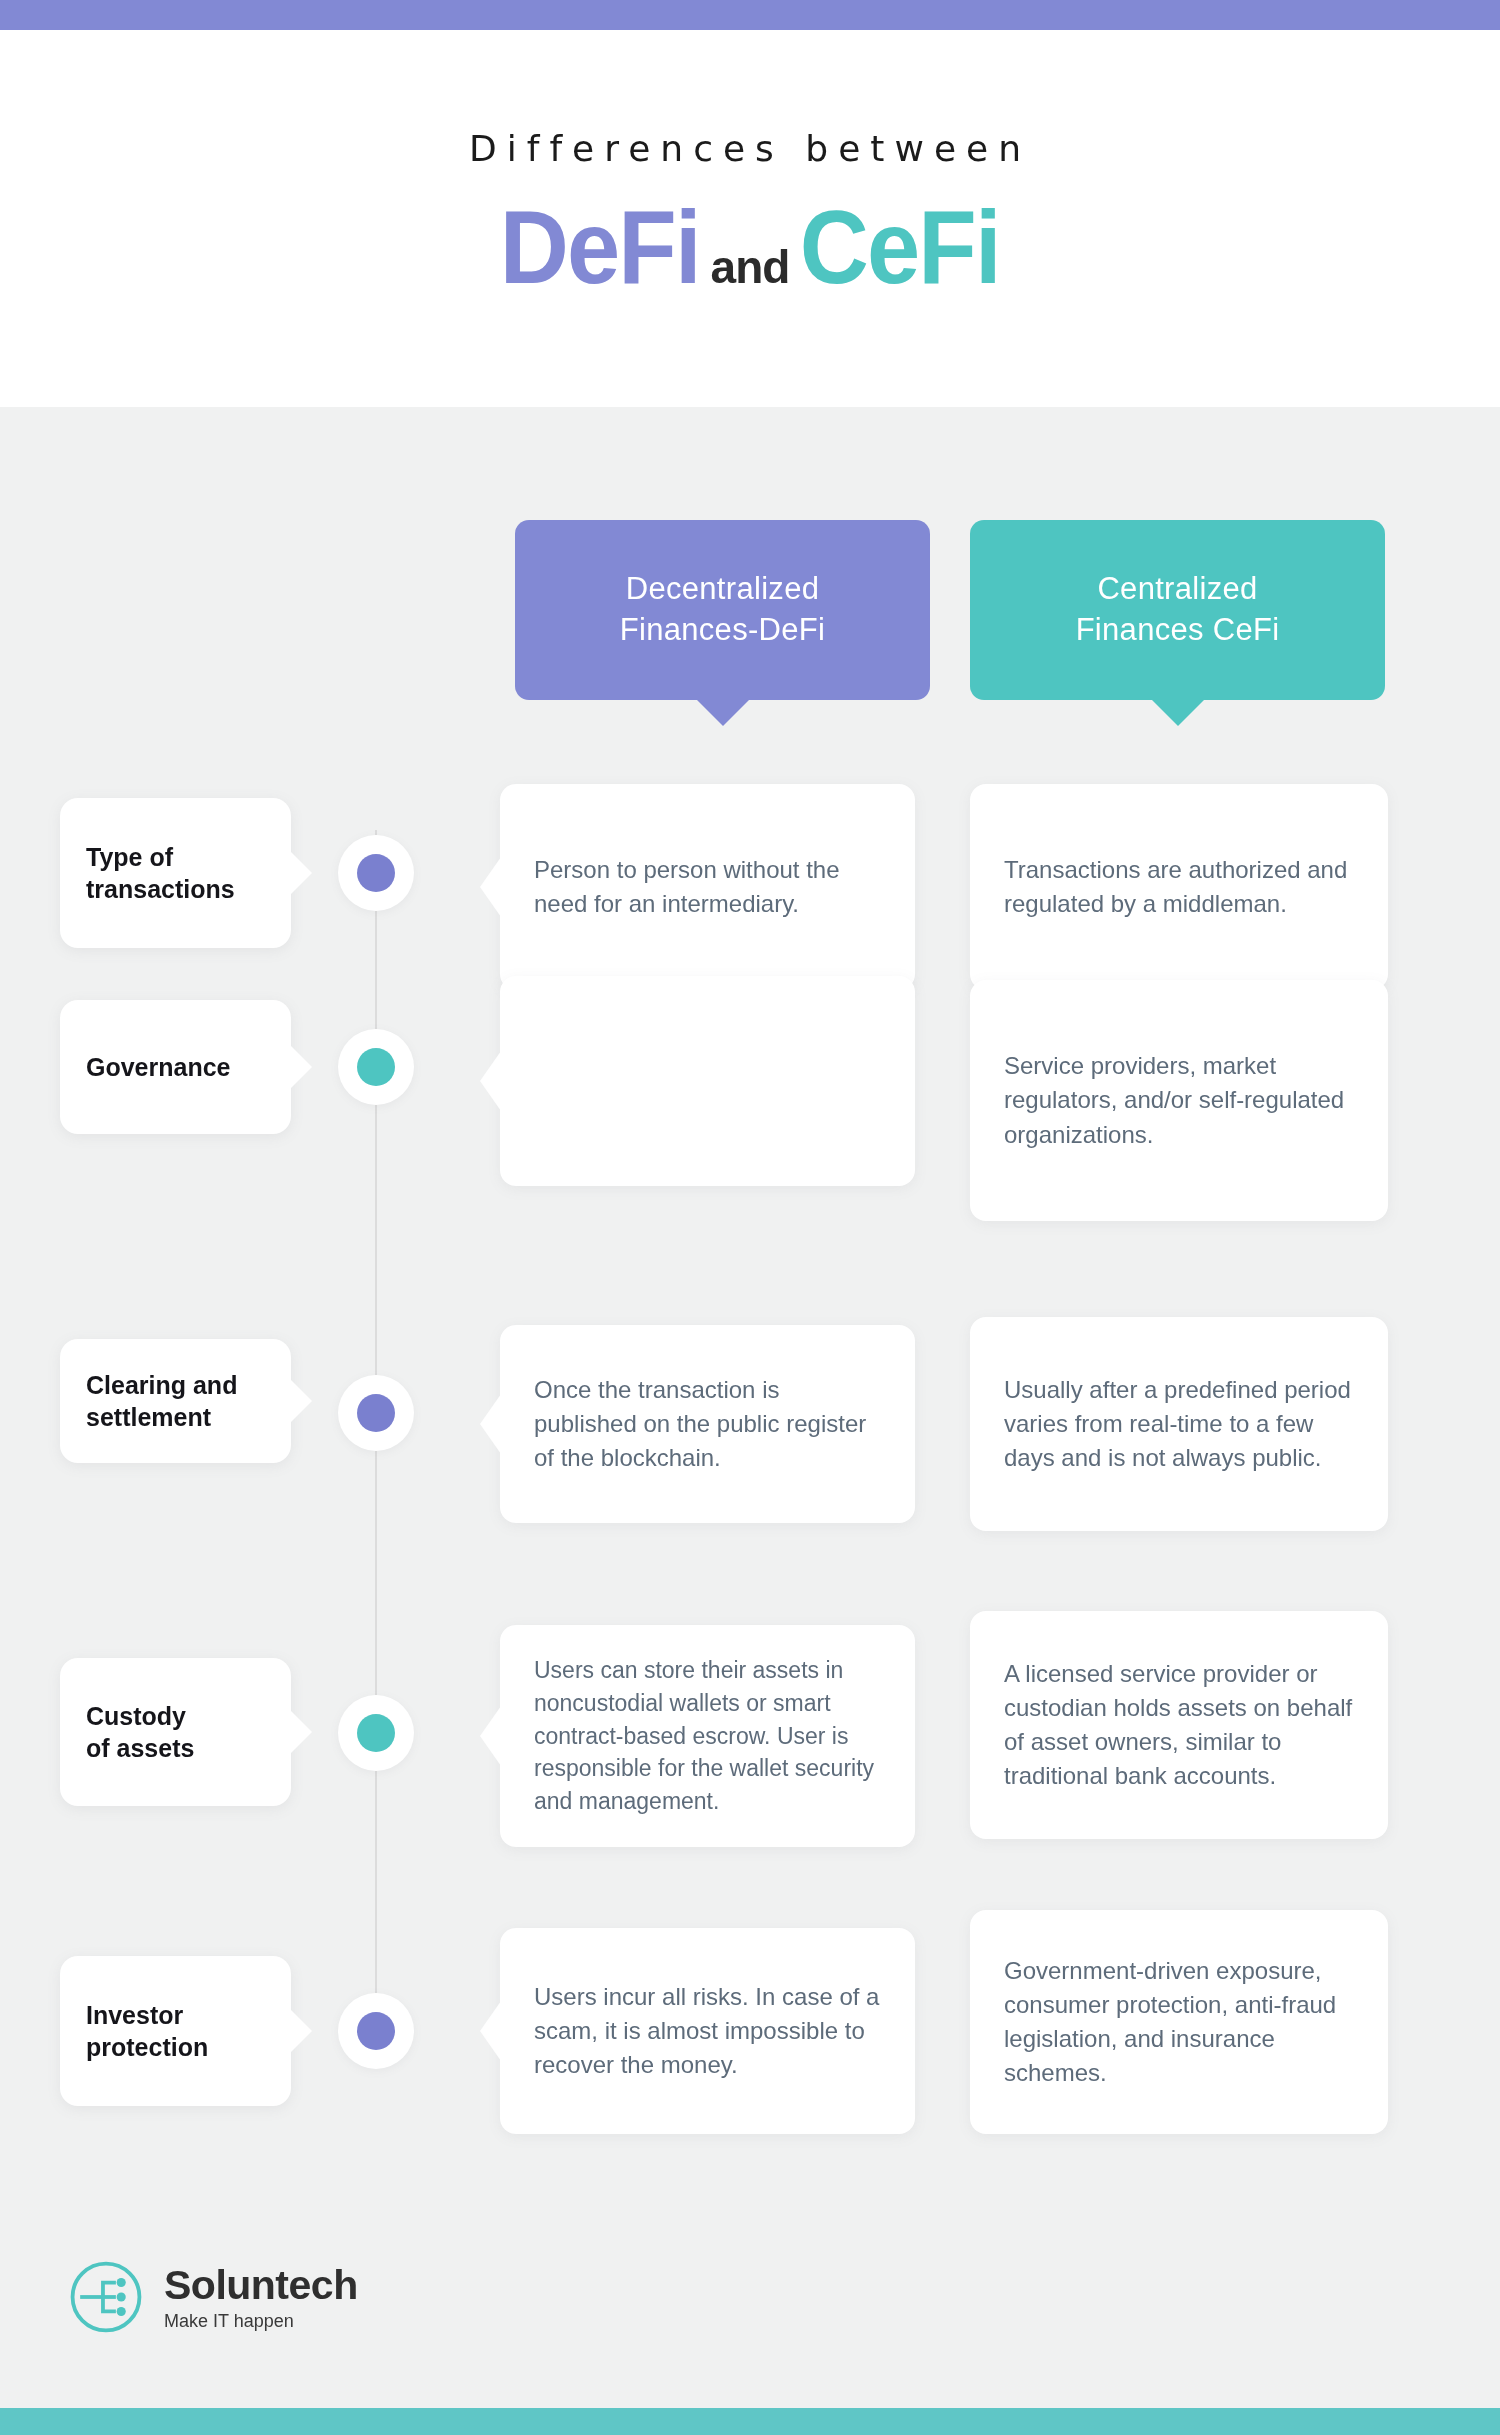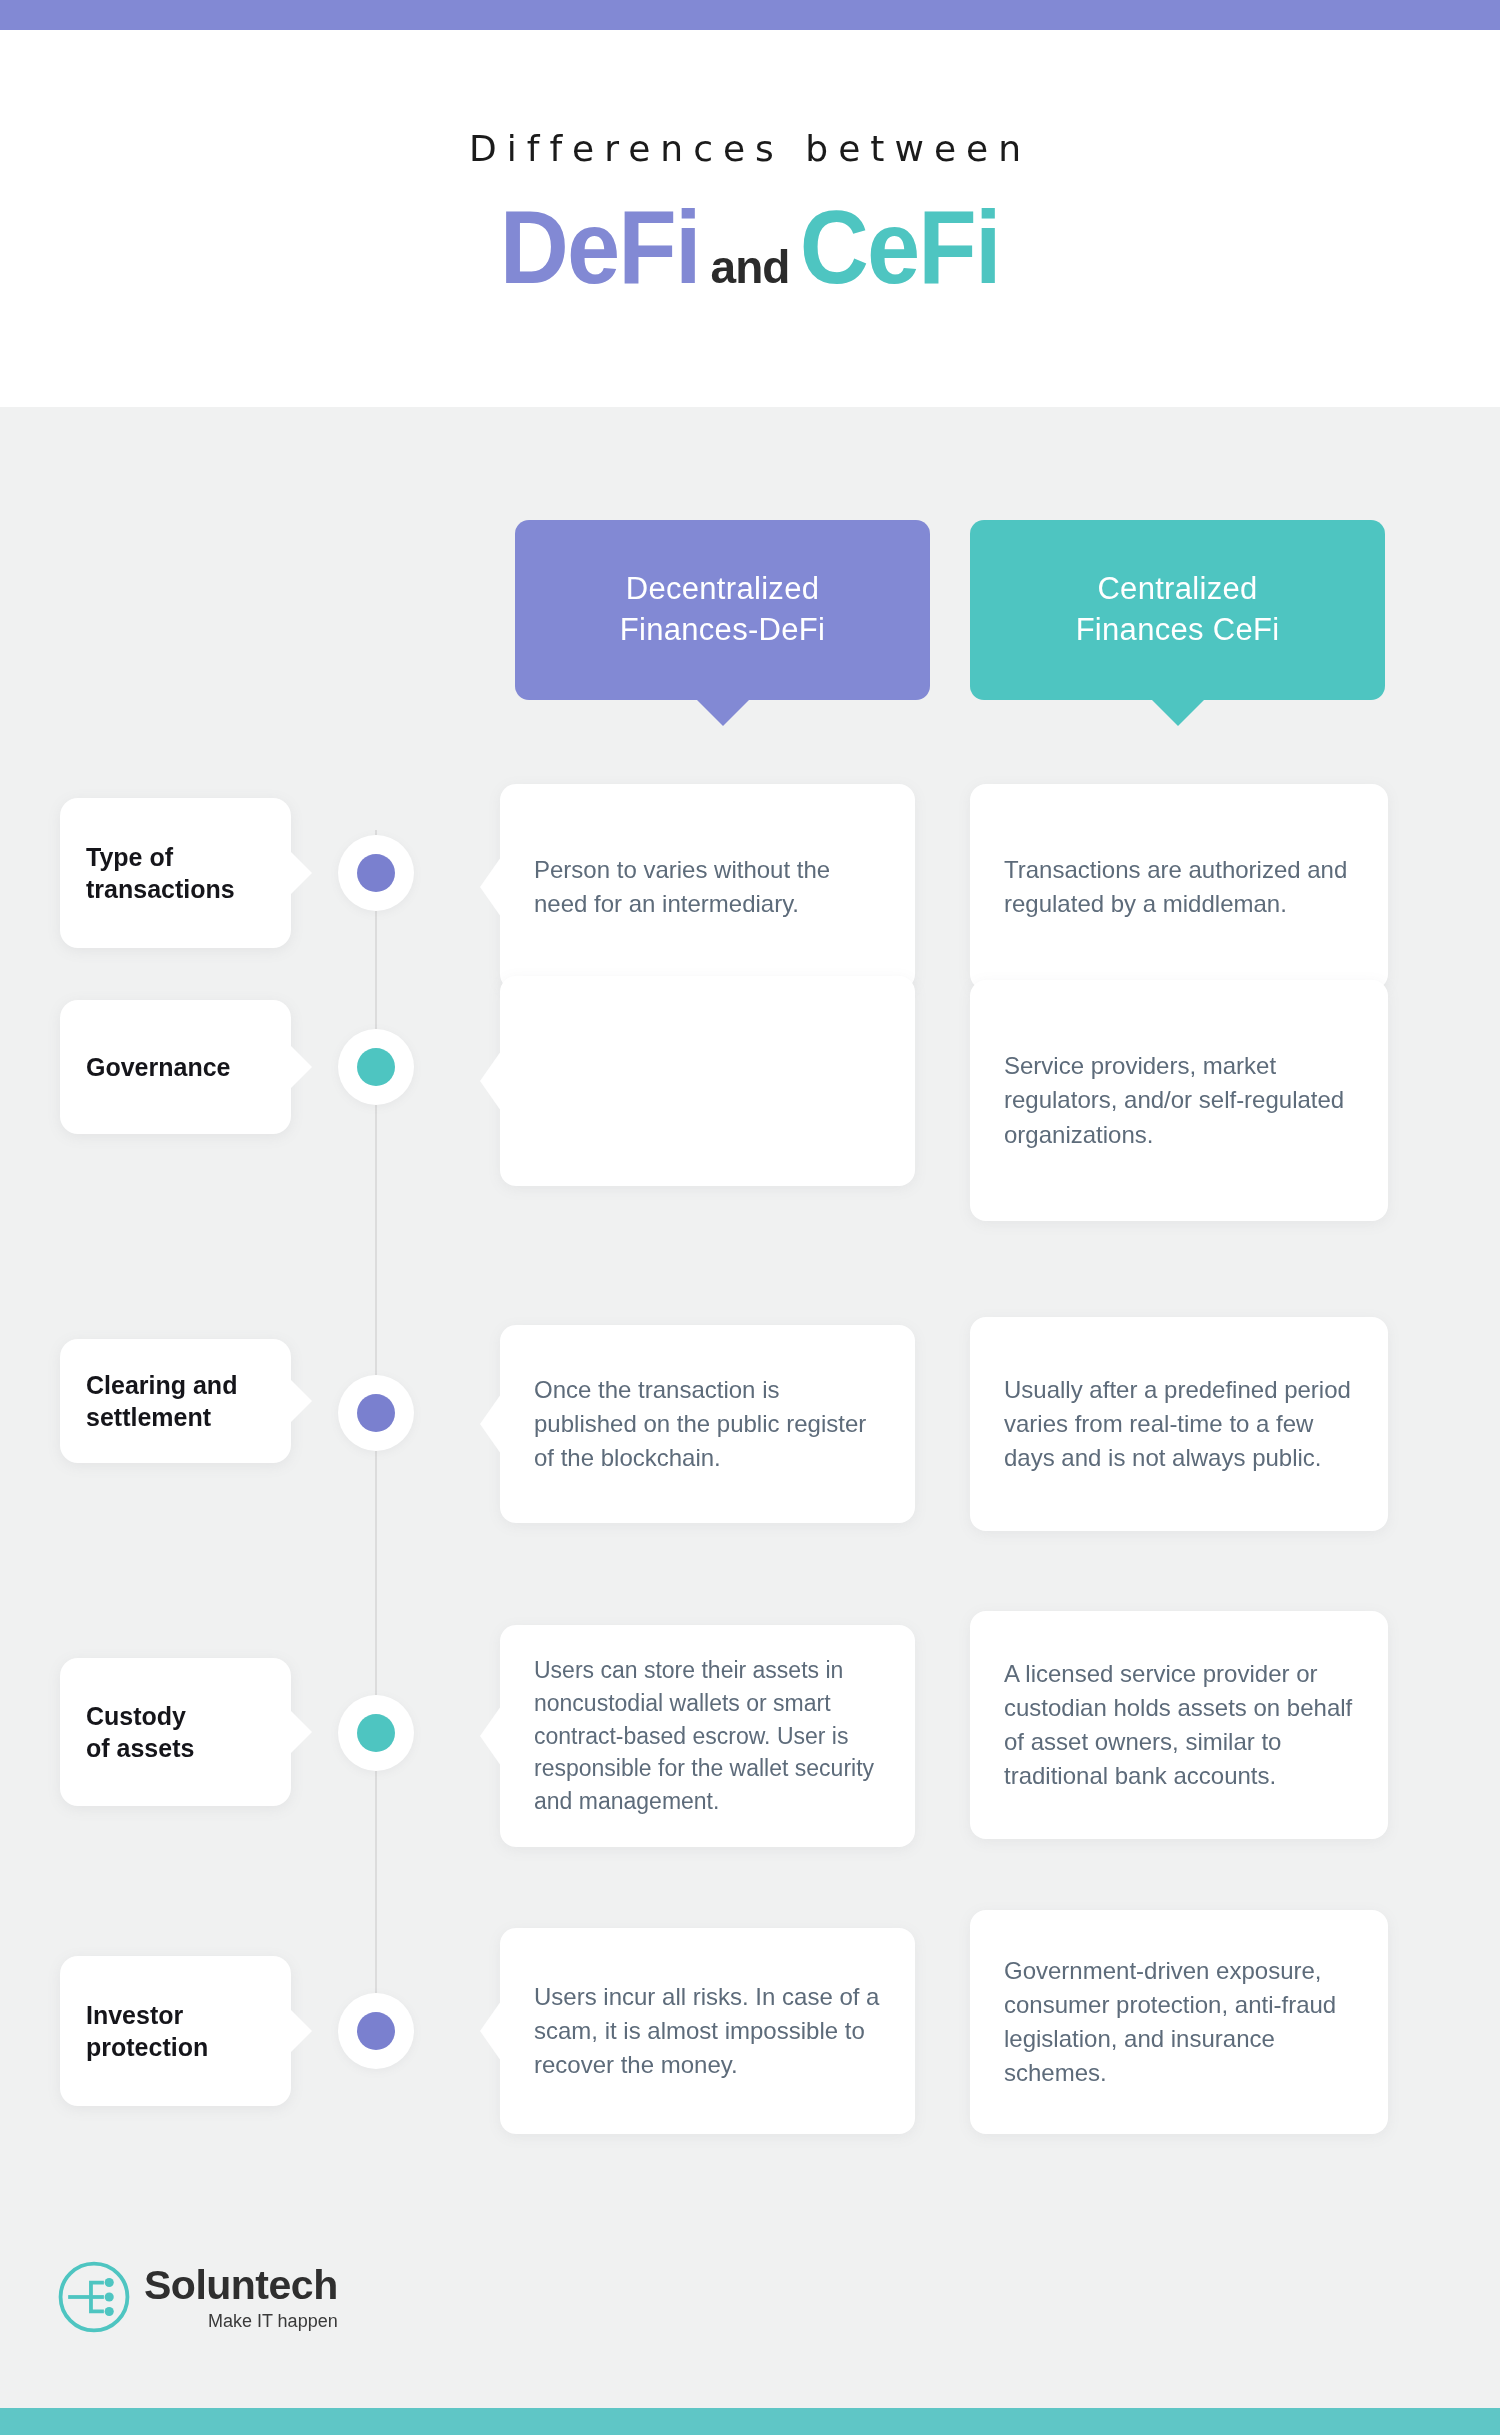--- a/index.html
+++ b/index.html
@@ -191,26 +191,25 @@
     border-right: 21px solid #ffffff;
   }
   .card-cefi {
     left: 970px;
     width: 418px;
   }
 
   
   .footer {
     position: absolute;
-    left: 56px;
+    left: 68px;
     bottom: 100px;
     display: flex;
     align-items: center;
-    gap: 12px;
-    text-align: right;
+    gap: 20px;
   }
   .logo-mark { width: 76px; height: 76px; }
   .logo-text { line-height: 1; }
   .logo-name {
     font-size: 41px;
     font-weight: bold;
     color: #2f2f2f;
     letter-spacing: -0.5px;
     font-family: "Liberation Sans", sans-serif;
   }
@@ -249,21 +248,21 @@
 <div class="row" style="top:784px;height:240px;padding-left:40px;">
   <div class="label-card" style="top:14px;height:150px;">
     <span>Type of<br>transactions</span>
     <span class="notch"></span>
   </div>
   <div class="dot-wrap" style="top:51px;">
     <span class="dot dot-purple"></span>
   </div>
   <div class="content-card card-defi" style="top:0px;height:206px;">
     <span class="side-notch"></span>
-    <span>Person to varies without the need for an intermediary.</span>
+    <span>Person to person without the need for an intermediary.</span>
   </div>
   <div class="content-card card-cefi" style="top:0px;height:206px;">
     <span>Transactions are authorized and regulated by a middleman.</span>
   </div>
 </div>
 
 <div class="row" style="top:976px;height:240px;padding-left:6px;">
   <div class="label-card" style="top:24px;height:134px;">
     <span>Governance</span>
     <span class="notch"></span>

